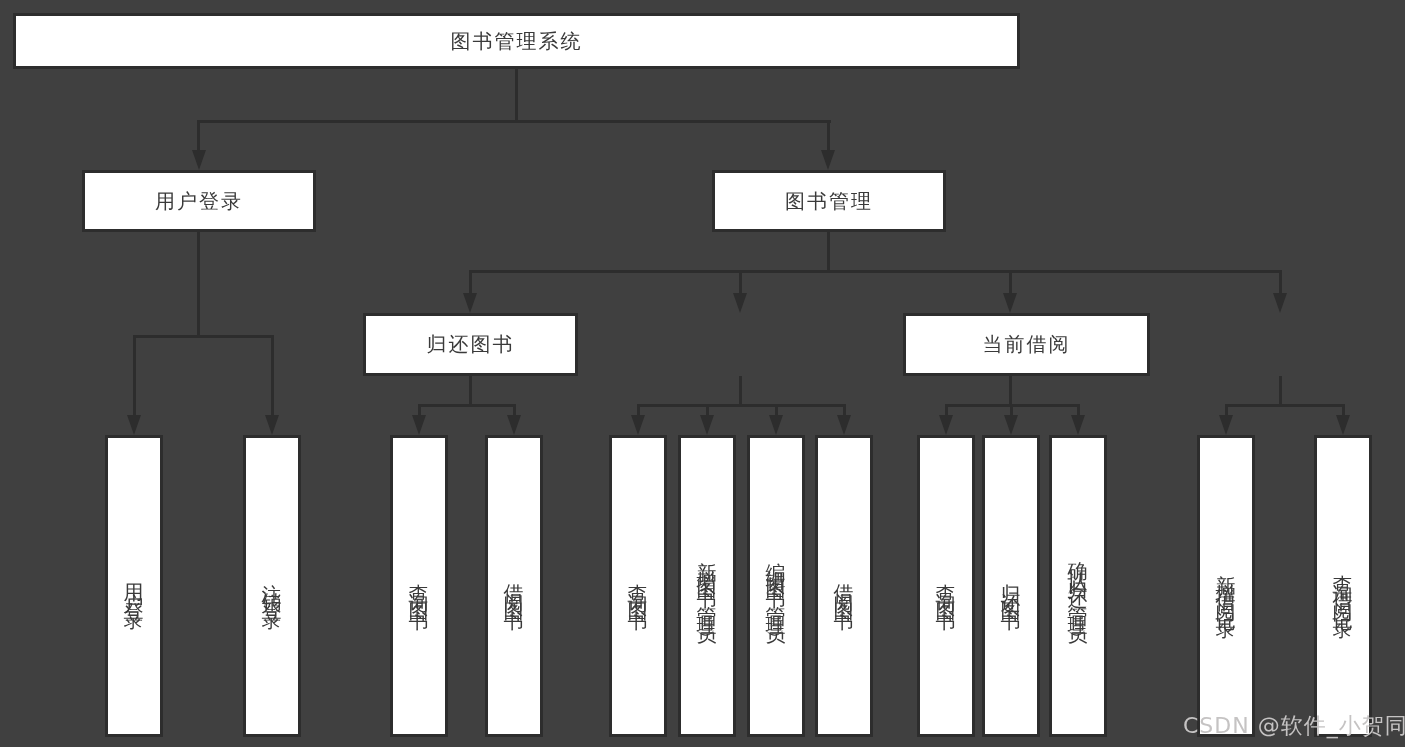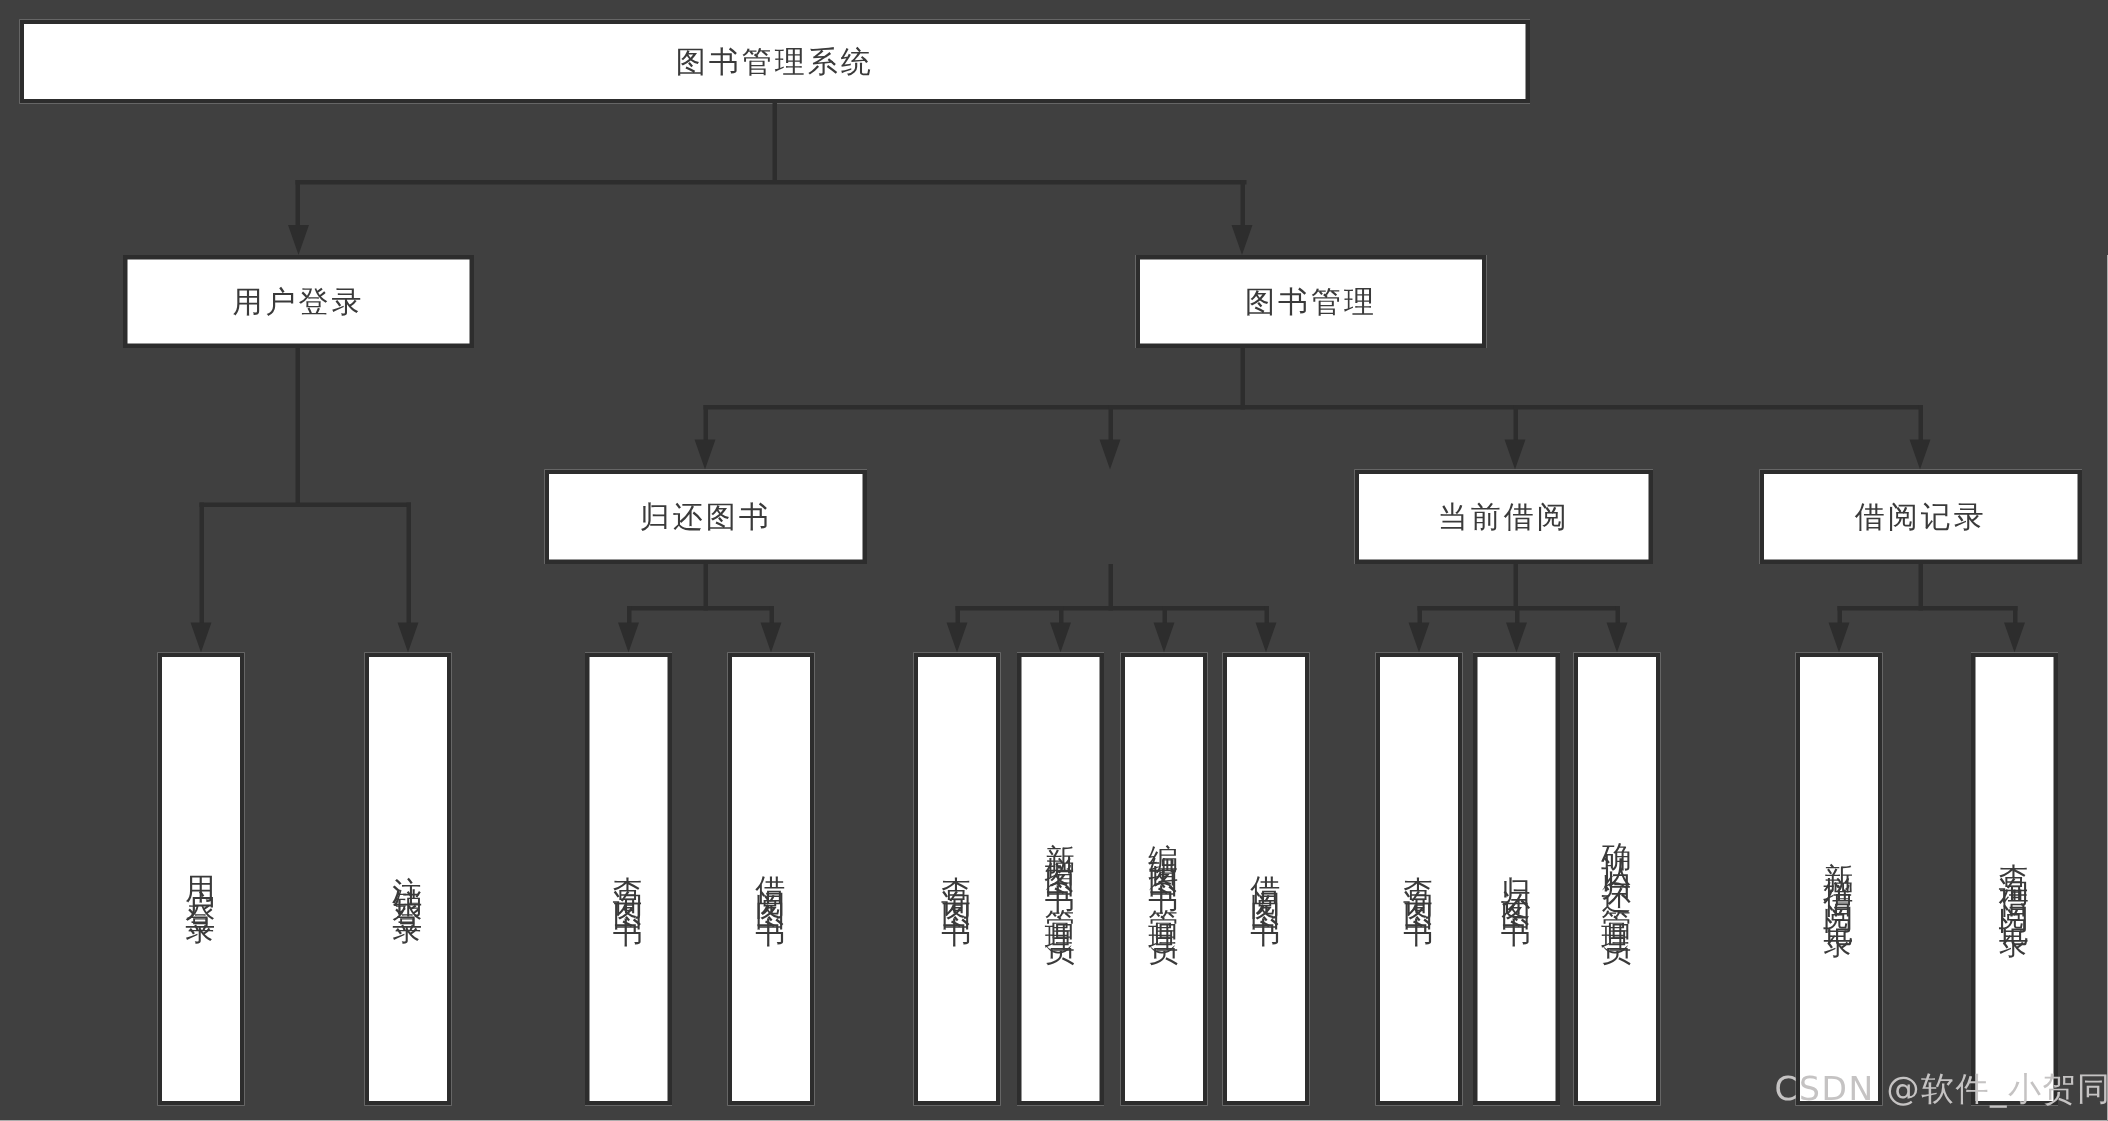--- a/index.html
+++ b/index.html
@@ -67,43 +67,42 @@
   <div class="box" style="left:13px;top:13px;width:1007px;height:56px;">图书管理系统</div>
 
   <div class="vline" style="left:515px;top:68px;height:54px;"></div>
   <div class="hline" style="left:197px;top:120px;width:634px;"></div>
   <div class="vline" style="left:197px;top:120px;height:33px;"></div>
   <div class="vline" style="left:827px;top:120px;height:33px;"></div>
   <div class="arr" style="left:192px;top:150px;"></div>
   <div class="arr" style="left:821px;top:150px;"></div>
 
   <div class="box" style="left:82px;top:170px;width:234px;height:62px;">用户登录</div>
-  <div class="box" style="left:712px;top:170px;width:234px;height:62px;margin-left:45px;">图书管理</div>
+  <div class="box" style="left:712px;top:170px;width:234px;height:62px;">图书管理</div>
 
   <div class="vline" style="left:197px;top:232px;height:106px;"></div>
   <div class="hline" style="left:133px;top:335px;width:141px;"></div>
   <div class="vline" style="left:133px;top:335px;height:82px;"></div>
   <div class="vline" style="left:271px;top:335px;height:82px;"></div>
   <div class="arr" style="left:127px;top:415px;"></div>
   <div class="arr" style="left:265px;top:415px;"></div>
 
   <div class="vline" style="left:827px;top:232px;height:41px;"></div>
   <div class="hline" style="left:469px;top:270px;width:813px;"></div>
   <div class="vline" style="left:469px;top:270px;height:26px;"></div>
   <div class="vline" style="left:739px;top:270px;height:26px;"></div>
   <div class="vline" style="left:1009px;top:270px;height:26px;"></div>
   <div class="vline" style="left:1279px;top:270px;height:26px;"></div>
   <div class="arr" style="left:463px;top:293px;"></div>
   <div class="arr" style="left:733px;top:293px;"></div>
   <div class="arr" style="left:1003px;top:293px;"></div>
   <div class="arr" style="left:1273px;top:293px;"></div>
 
   <div class="box" style="left:363px;top:313px;width:215px;height:63px;">归还图书</div>
-  <div class="box" style="left:903px;top:313px;width:199px;height:63px;">当前借阅</div>
-  <div class="box" style="left:1173px;top:313px;width:215px;height:63px;">借阅记录</div>
+  <div class="box" style="left:903px;top:313px;width:247px;height:63px;">当前借阅</div>
 
   <div class="vline" style="left:469px;top:376px;height:31px;"></div>
   <div class="hline" style="left:418px;top:404px;width:98px;"></div>
   <div class="vline" style="left:418px;top:404px;height:14px;"></div>
   <div class="vline" style="left:513px;top:404px;height:14px;"></div>
   <div class="arr" style="left:412px;top:415px;"></div>
   <div class="arr" style="left:507px;top:415px;"></div>
 
   <div class="vline" style="left:739px;top:376px;height:31px;"></div>
   <div class="hline" style="left:637px;top:404px;width:209px;"></div>

